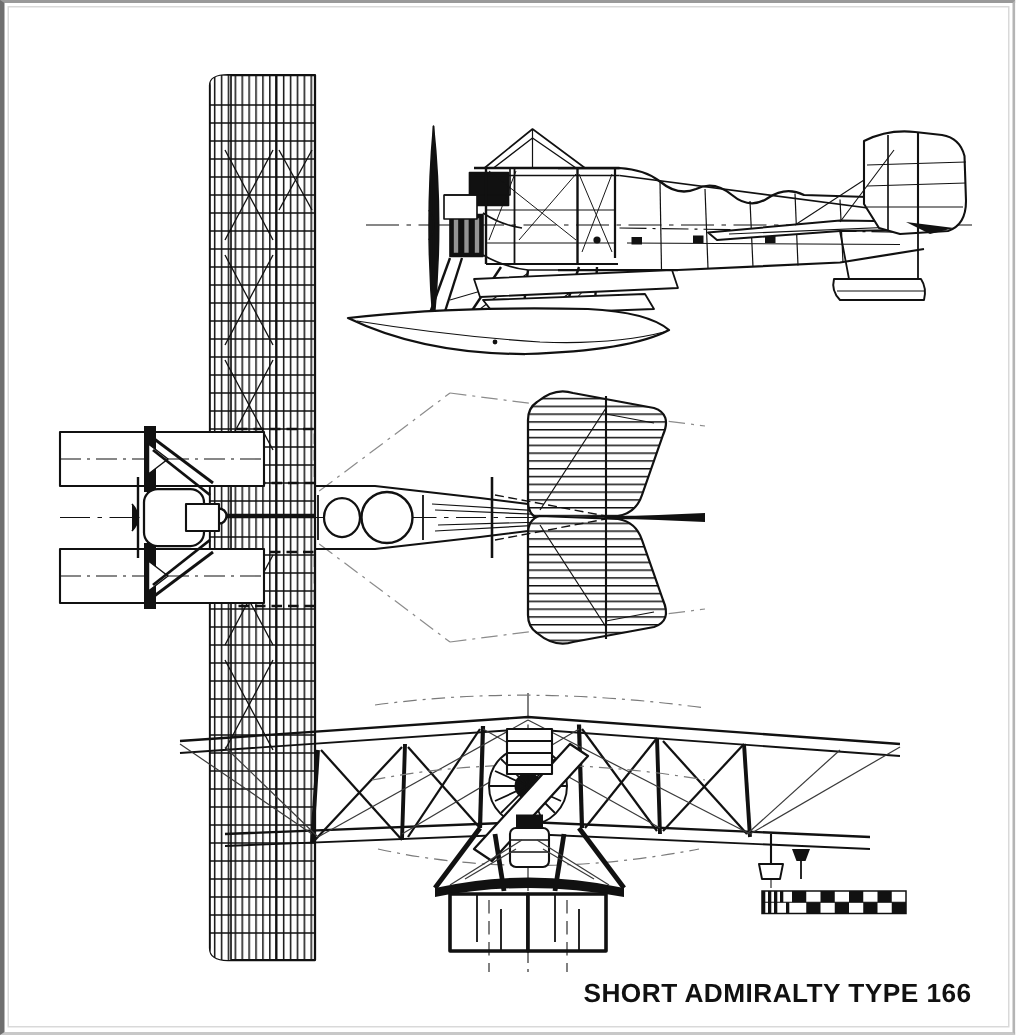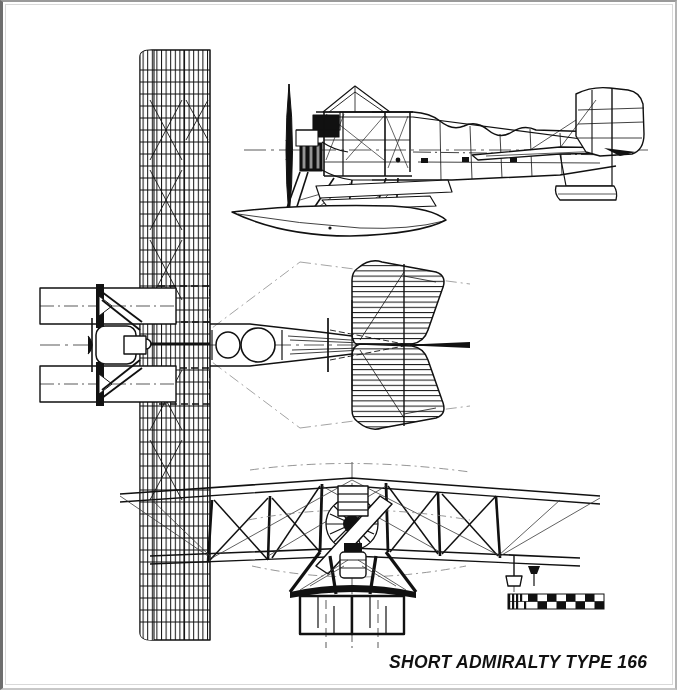--- a/index.html
+++ b/index.html
@@ -41,21 +41,20 @@
   #drawing {
     position: absolute;
     left: 0; top: 0;
   }
   #caption {
     position: absolute;
     left: 389px;
     top: 652px;
     width: 260px;
     font-size: 17.5px;
-    font-style: italic;
     font-weight: bold;
     letter-spacing: 0.3px;
     color: #111111;
     white-space: nowrap;
     font-family: "Liberation Sans", sans-serif;
   }
 </style>
 </head>
 <body>
 

